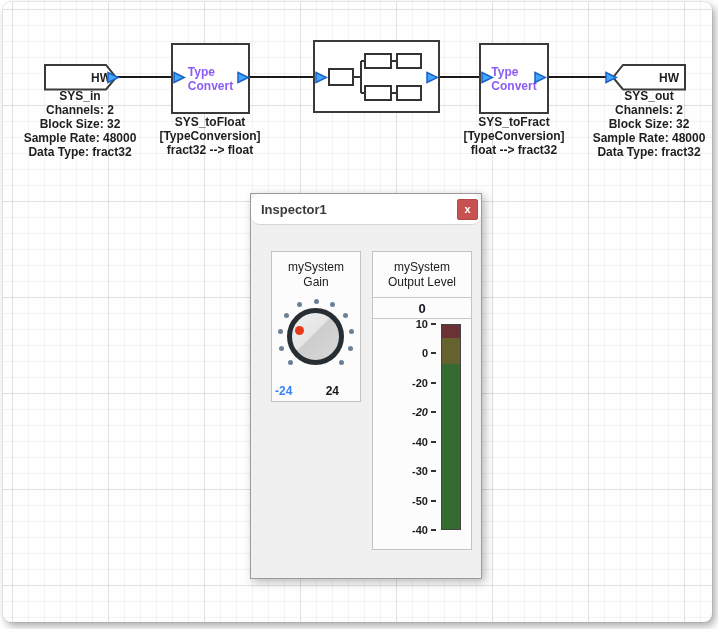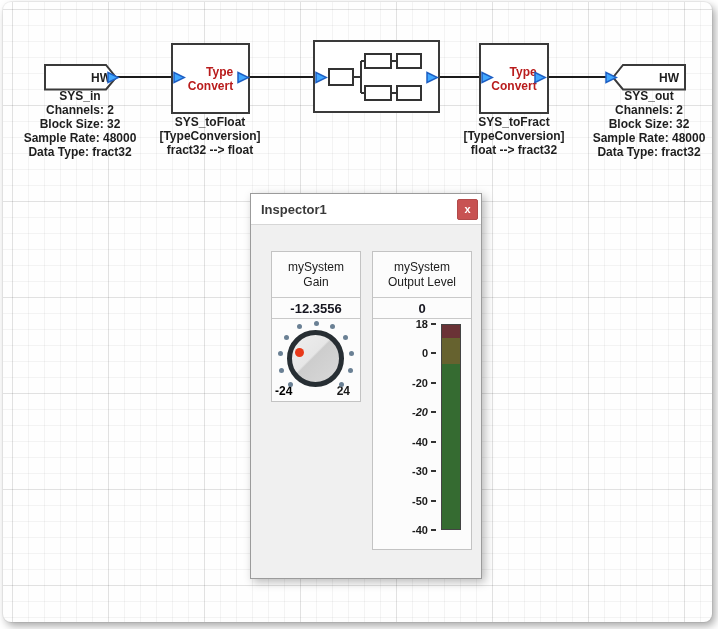--- a/index.html
+++ b/index.html
@@ -17,36 +17,36 @@
       linear-gradient(to right, rgba(0,0,0,0.042) 0 1px, transparent 1px),
       linear-gradient(to bottom, rgba(0,0,0,0.042) 0 1px, transparent 1px);
     background-size:96px 96px, 96px 96px, 16px 16px, 16px 16px;
     background-position:9px 7px, 9px 7px, 9px 7px, 9px 7px;}
   .canvas{position:absolute;inset:0;}
 
   
   .wire{position:absolute;height:2px;background:#1a1a1a;top:74px;}
   .rect-block{position:absolute;background:#fff;border:2px solid #3a3a3a;
     display:flex;align-items:center;justify-content:center;}
-  .block-label{font-size:12px;font-weight:700;color:#b91c1c;text-align:right;
+  .block-label{font-size:12px;font-weight:700;color:#8b5cf6;text-align:left;
     line-height:14px;white-space:pre-line;}
   .hw-shape{position:absolute;}
   .hw-label{position:absolute;inset:0;display:flex;align-items:center;
     justify-content:center;font-size:12px;font-weight:700;color:#1e1e1e;padding-left:40px;}
   .port{position:absolute;width:14px;height:13px;top:69px;}
   .caption{position:absolute;transform:translateX(-50%);text-align:center;
     font-size:12px;font-weight:700;color:#1e1e1e;line-height:14px;
     white-space:pre-line;width:210px;}
 
   
   .inspector{position:absolute;left:247px;top:191px;width:232px;height:386px;
     background:#f0f0f0;border:1px solid #9b9b9b;
     box-shadow:3px 3px 9px rgba(0,0,0,0.28);}
   .titlebar{position:relative;height:31px;background:#ffffff;
-    border-bottom:1px solid #d6d6d6;}
+    border-bottom:1px solid #d6d6d6;border-radius:9px;}
   .titlebar .title{position:absolute;left:10px;top:0;line-height:31px;
     font-size:13px;font-weight:700;color:#3a3a3a;}
   .close-btn{position:absolute;right:3px;top:5px;width:21px;height:21px;
     border:1px solid #b24a4a;border-radius:2px;padding:0;
     display:flex;align-items:center;justify-content:center;cursor:pointer;}
   .close-btn span{color:#fff;font-size:11px;font-weight:700;line-height:1;}
 
   .panel{position:absolute;background:#fcfcfc;border:1px solid #c3c3c3;
     display:flex;flex-direction:column;}
   .knob-panel{left:20px;top:57px;width:90px;height:151px;}
@@ -58,22 +58,22 @@
     display:flex;align-items:center;justify-content:center;
     font-size:13px;font-weight:700;color:#15151f;}
   .cell-body{flex:1 1 auto;position:relative;}
 
   
   .knob{position:absolute;left:15px;top:11px;width:57px;height:57px;
     border-radius:50%;border:5px solid #272e33;
     background:linear-gradient(135deg,#efefef 0%,#e6e6e6 44%,#cdcdcd 47%,#d9d9d9 100%);}
   .knob-dot{position:absolute;width:5px;height:5px;border-radius:50%;background:#6a8094;}
   .knob-indicator{position:absolute;width:9px;height:9px;border-radius:50%;}
-  .kmin{position:absolute;left:3px;bottom:3px;font-size:12px;font-weight:700;color:#000000;}
-  .kmax{position:absolute;right:10px;bottom:3px;font-size:12px;font-weight:700;color:#1a1a1a;}
+  .kmin{position:absolute;left:3px;bottom:3px;font-size:12px;font-weight:700;color:#3b82f6;}
+  .kmax{position:absolute;right:21px;bottom:3px;font-size:12px;font-weight:700;color:#1a1a1a;}
 
   
   .meter-bar{position:absolute;left:68px;top:5px;width:20px;height:206px;
     border:1px solid #444;display:flex;flex-direction:column;}
   .meter-seg{width:100%;}
   .meter-tick{position:absolute;left:0;width:63px;height:14px;display:flex;
     align-items:center;justify-content:flex-end;gap:3px;
     font-size:11px;font-weight:700;color:#1a1a1a;}
   .tick-dash{display:inline-block;width:5px;height:2px;background:#333;}
 </style>
@@ -178,21 +178,20 @@
     <div class="titlebar">
       <span class="title">Inspector1</span>
       <button class="close-btn" style="background: rgb(200, 82, 82);">
         <span>x</span>
       </button>
     </div>
 
     <div class="panel knob-panel">
       <div class="cell-header">mySystem
 Gain</div>
-      <div class="cell-value">-12.3556</div>
       <div class="cell-body">
         <div class="knob"></div>
         <div class="knob-indicator" style="background: rgb(232, 57, 26); left: 22.6399px; top: 29.1963px;"></div>
         <span class="kmin">-24</span>
         <span class="kmax">24</span>
       <div class="knob-dot" style="left: 16.0442px; top: 62.9558px;"></div>
             <div class="knob-dot" style="left: 7.26197px; top: 48.6246px;"></div>
             <div class="knob-dot" style="left: 5.94322px; top: 31.8684px;"></div>
             <div class="knob-dot" style="left: 12.3754px; top: 16.3397px;"></div>
             <div class="knob-dot" style="left: 25.1563px; top: 5.42377px;"></div>
@@ -209,21 +208,21 @@
       <div class="cell-header">mySystem
 Output Level</div>
       <div class="cell-value">0</div>
       <div class="cell-body">
         <div class="meter-bar">
               <div class="meter-seg" style="height: 6.42857%; background: rgb(106, 50, 54);"></div>
               <div class="meter-seg" style="height: 12.8571%; background: rgb(102, 98, 47);"></div>
               <div class="meter-seg" style="height: 80.7143%; background: rgb(53, 107, 49);"></div>
             </div>
       <div class="meter-tick" style="top: -2px;">
-              <span>18</span>
+              <span>10</span>
               <span class="tick-dash"></span>
             </div>
             <div class="meter-tick" style="top: 27.4286px;">
               <span>0</span>
               <span class="tick-dash"></span>
             </div>
             <div class="meter-tick" style="top: 56.8571px;">
               <span>-20</span>
               <span class="tick-dash"></span>
             </div>

